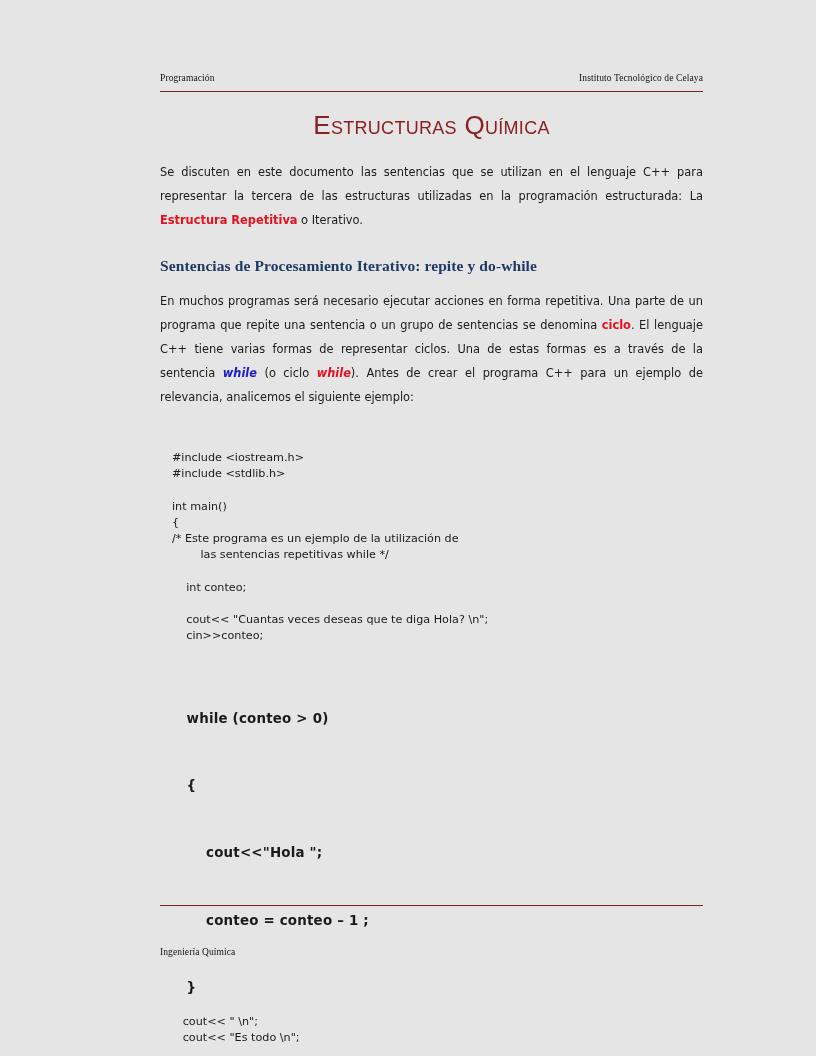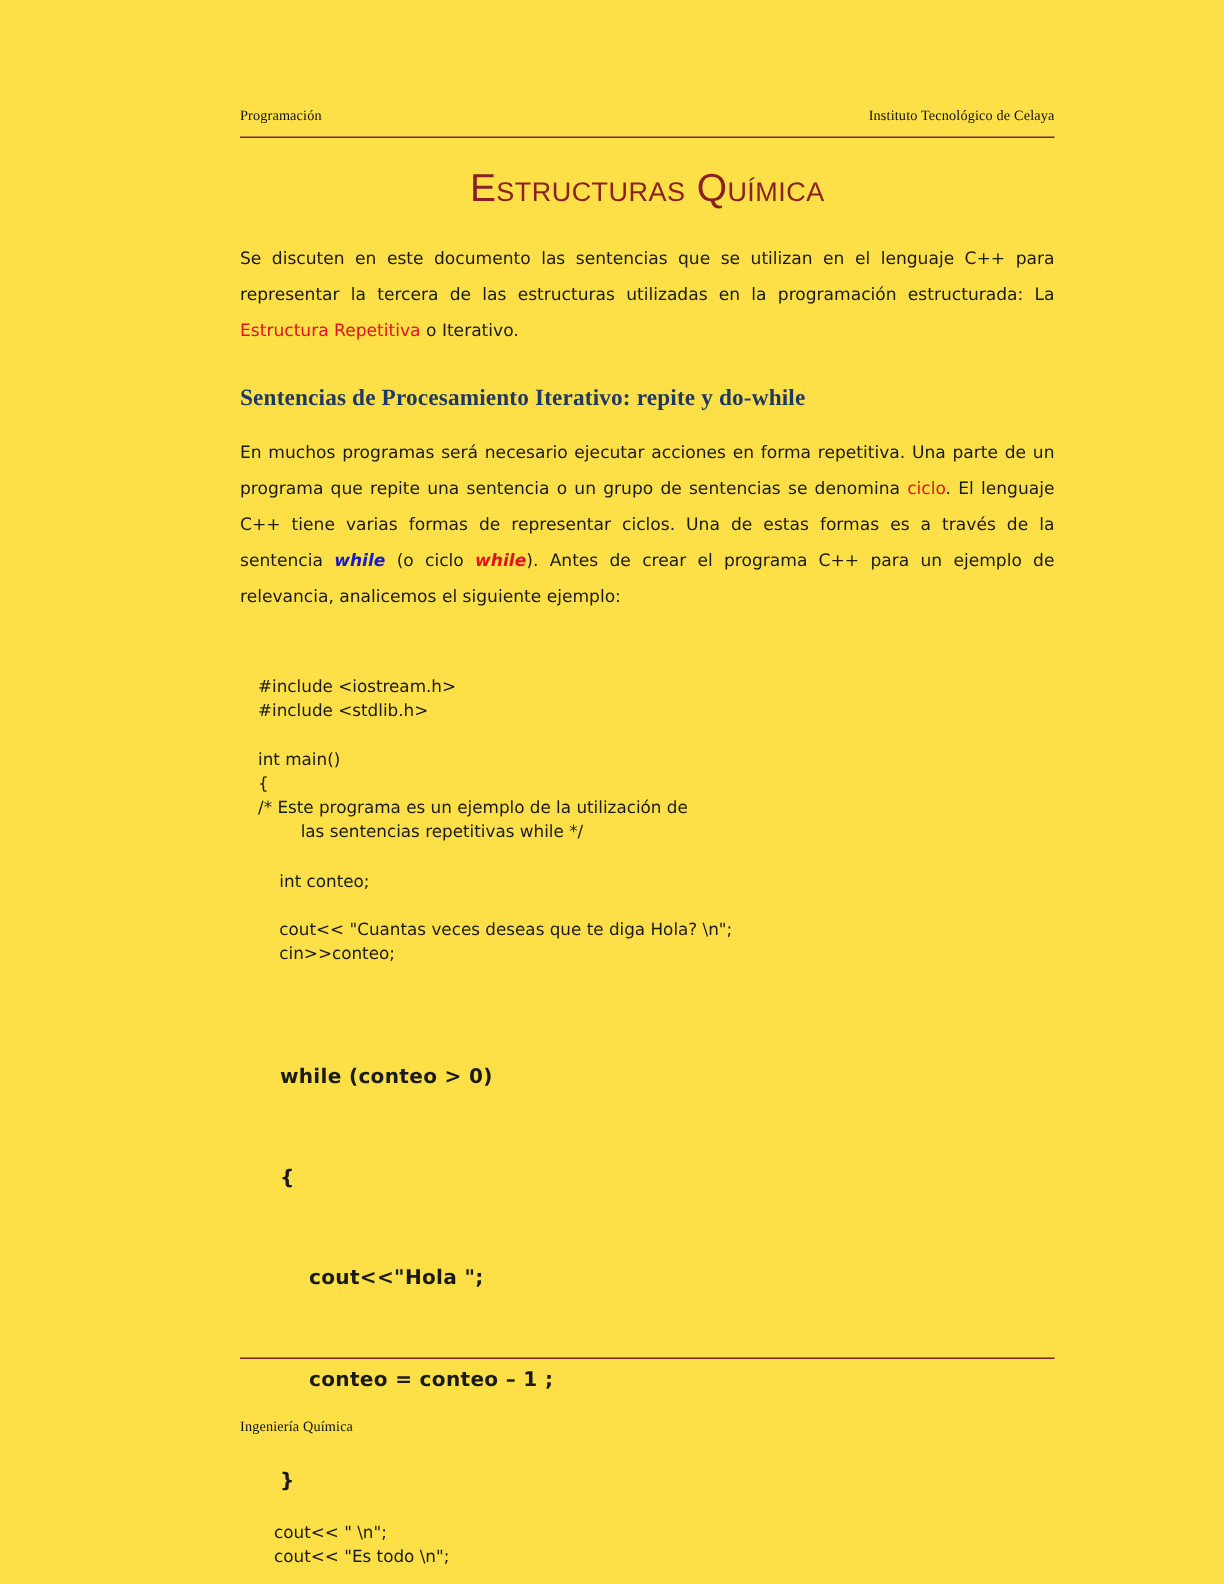--- a/index.html
+++ b/index.html
@@ -12,21 +12,21 @@
     height: 1056px;
     position: relative;
     font-family: "DejaVu Sans", sans-serif;
     -webkit-font-smoothing: antialiased;
   }
   .page {
     position: absolute;
     left: 0; top: 0;
     width: 816px;
     height: 1056px;
-    background: #fde047;
+    background: #e5e5e5;
   }
   .content {
     position: absolute;
     left: 160px;
     top: 0;
     width: 543px;
   }
 
   
   .runhead {
@@ -76,21 +76,21 @@
     left: 0;
     width: 543px;
     text-align: justify;
     font-family: "DejaVu Sans", sans-serif;
     font-size: 11.4px;
     line-height: 24px;
     color: #1a1a1a;
   }
   .para .red {
     color: #e4121f;
-    font-weight: normal;
+    font-weight: bold;
   }
   .para .red-i {
     color: #e4121f;
     font-weight: bold;
     font-style: italic;
   }
   .para .blue-i {
     color: #1a1ac6;
     font-weight: bold;
     font-style: italic;

